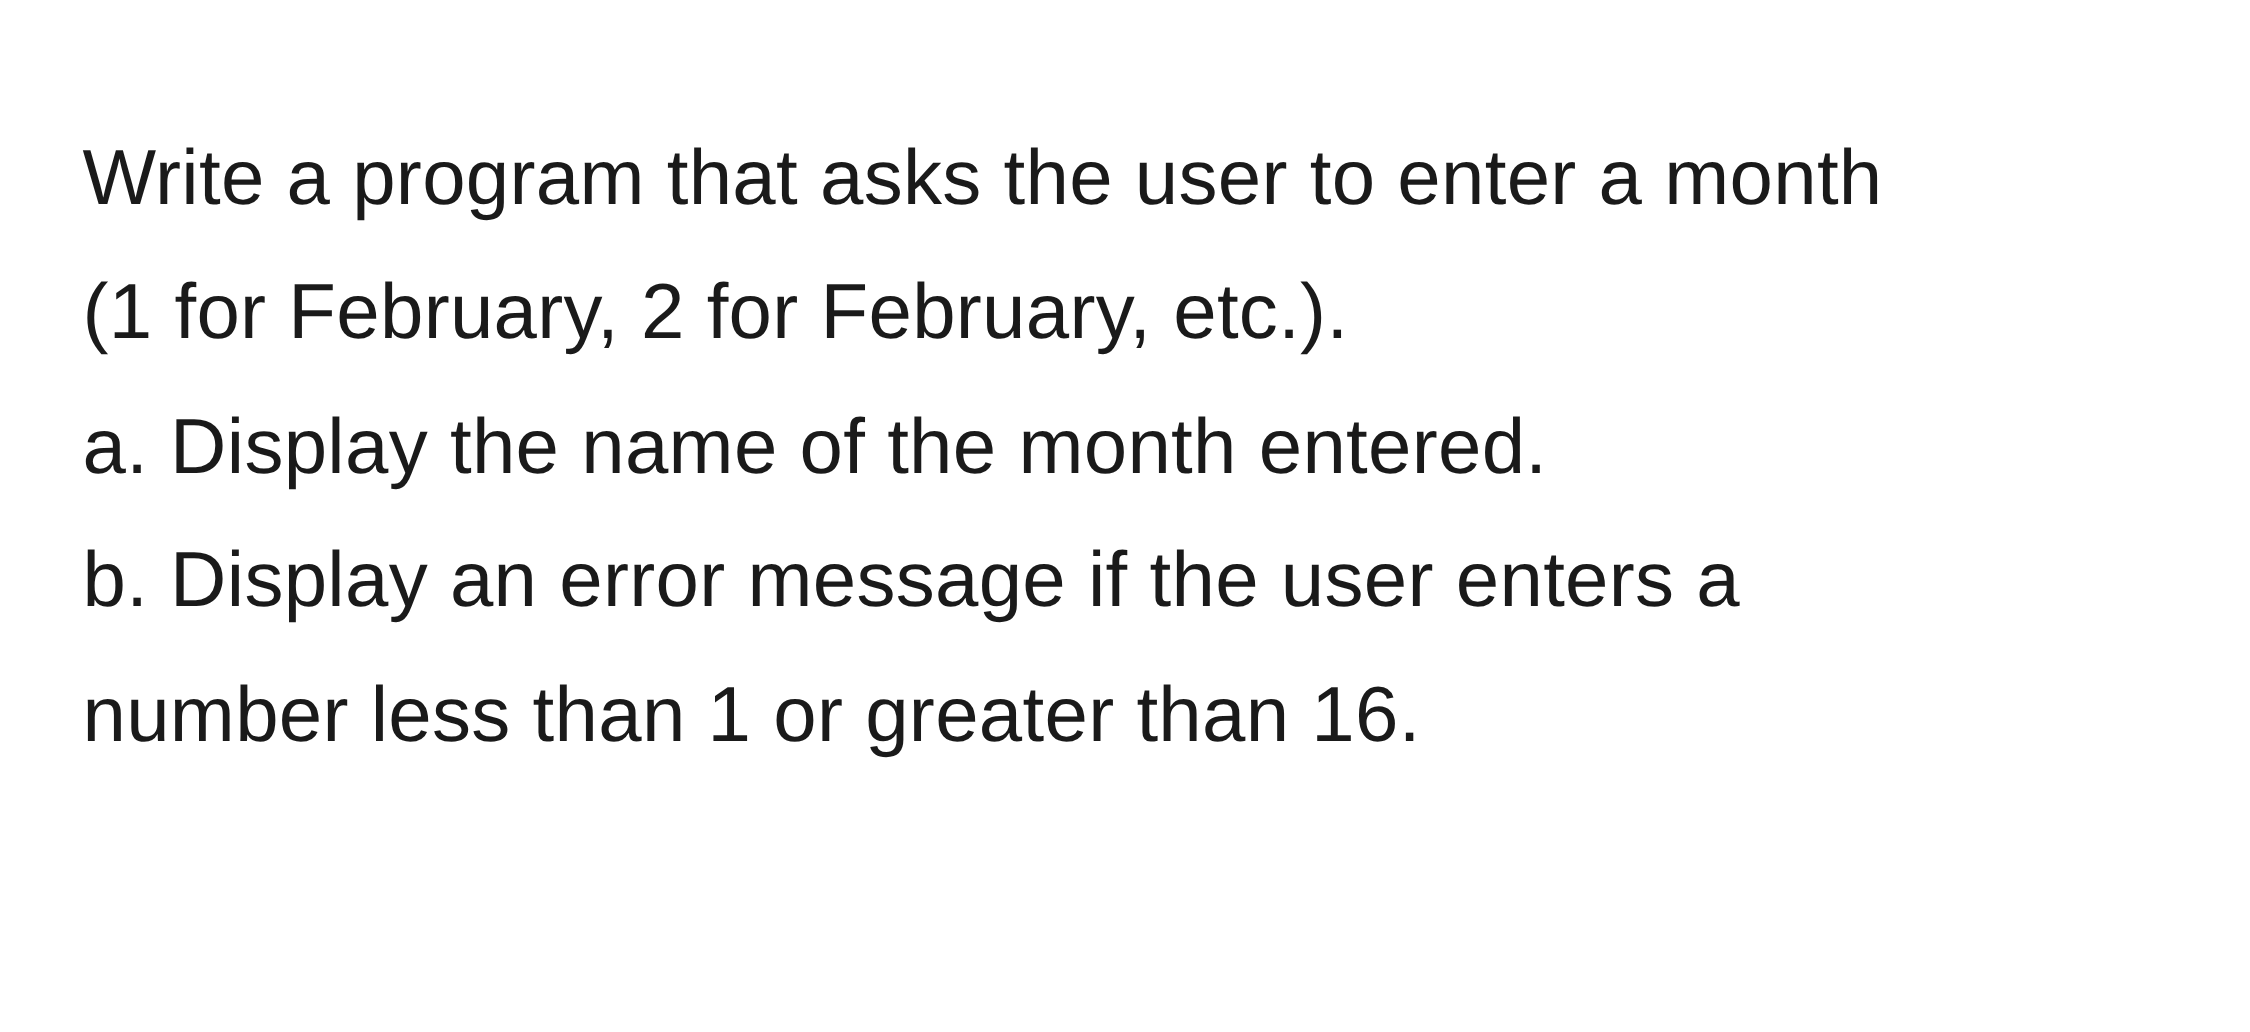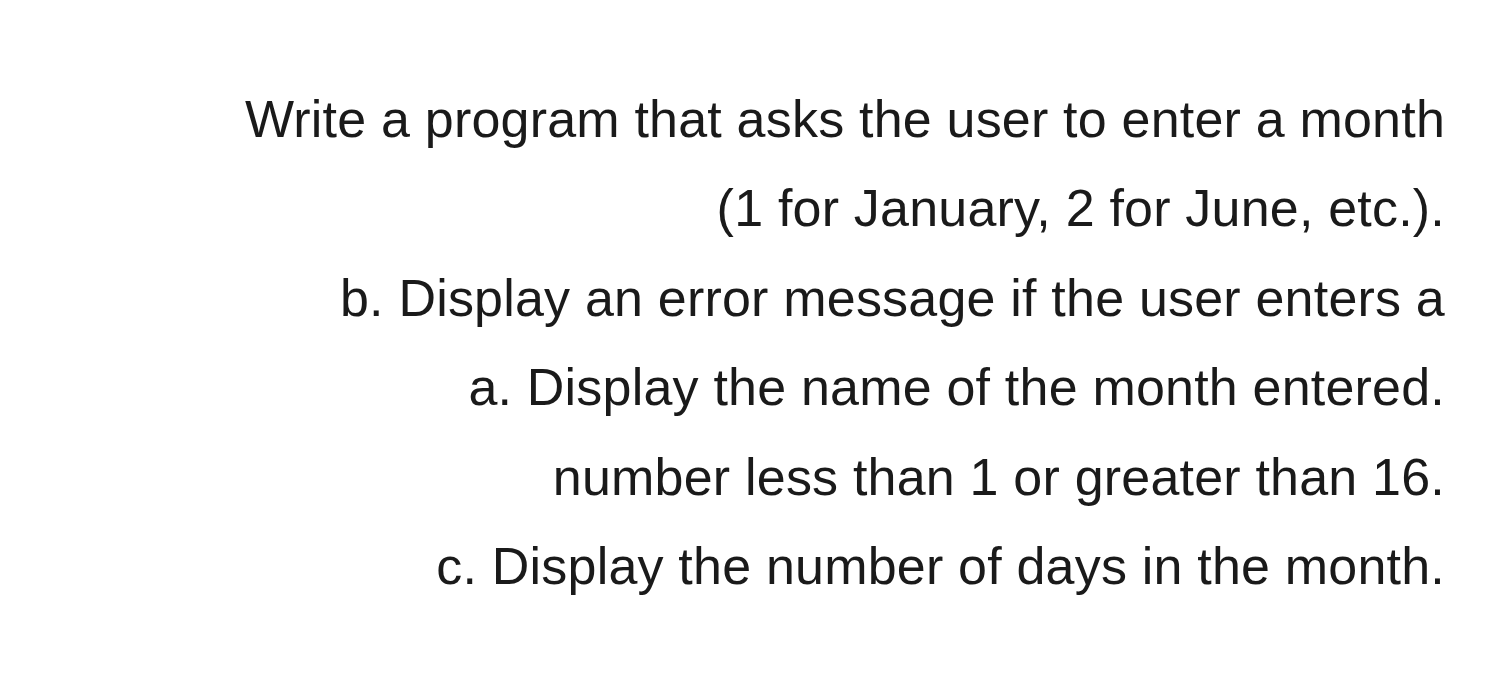--- a/index.html
+++ b/index.html
@@ -1,19 +1,18 @@
 <!DOCTYPE html>
 <html><head>
   <meta charset="utf-8">
   <style>
     * {
       margin: 0;
       padding: 0;
       box-sizing: border-box;
-      text-align: right;
     }
     body {
       width: 1500px;
       height: 688px;
       background-color: #ffffff;
       font-family: -apple-system, BlinkMacSystemFont, "Segoe UI", Helvetica, Arial, sans-serif;
       padding: 75px 55px 55px 55px;
     }
     .content {
       color: #1a1a1a;
@@ -23,18 +22,17 @@
     }
     .line {
       display: block;
     }
   </style>
 </head>
 <body>
 
 <div class="content">
   <span class="line">Write a program that asks the user to enter a month</span>
-  <span class="line">(1 for January, 2 for June, etc.).</span>
+  <span class="line">(1 for February, 2 for February, etc.).</span>
+  <span class="line">a. Display the name of the month entered.</span>
   <span class="line">b. Display an error message if the user enters a</span>
-  <span class="line">a. Display the name of the month entered.</span>
   <span class="line">number less than 1 or greater than 16.</span>
-  <span class="line">c. Display the number of days in the month.</span>
 </div>
 
 </body></html>

